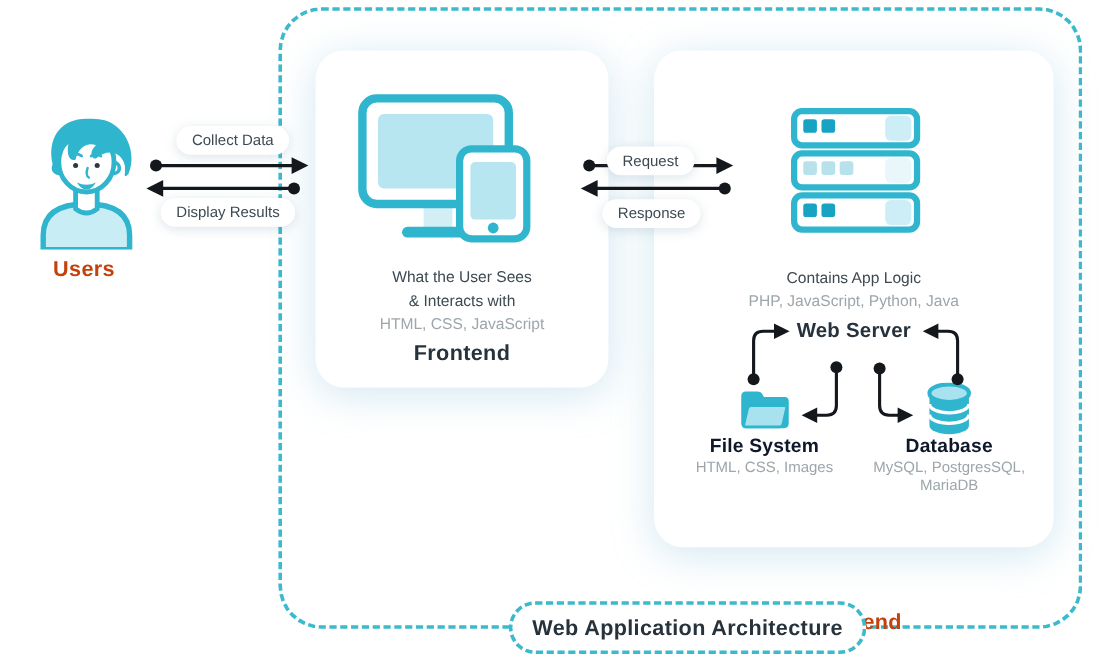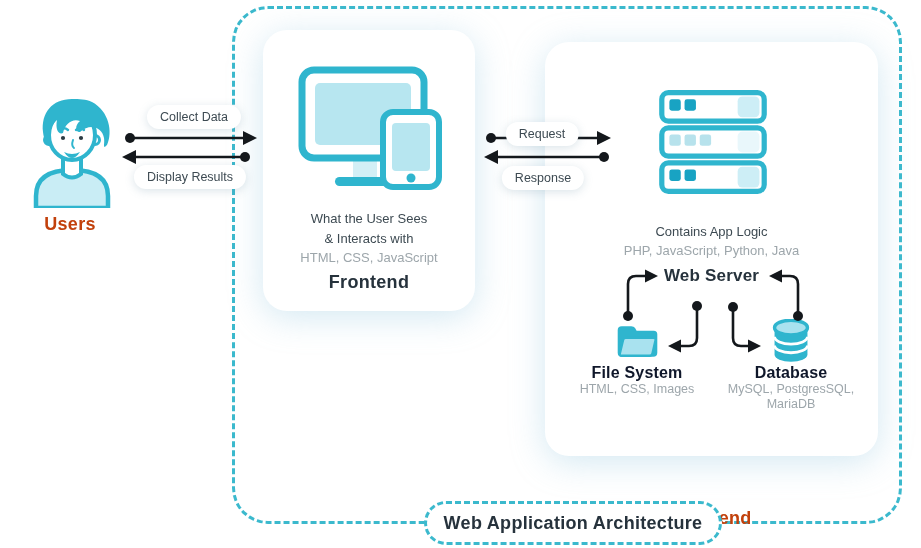--- a/index.html
+++ b/index.html
@@ -8,21 +8,21 @@
     font-family:"Liberation Sans","DejaVu Sans",sans-serif;color:#26323c;
   }
   .outer-dashed{
     position:absolute;left:232px;top:6px;width:664px;height:512px;
     border:3.5px dashed #3bb9cd;border-radius:36px;
   }
   .card{
     position:absolute;background:#fff;border-radius:24px;
     box-shadow:0 6px 34px rgba(140,195,220,.38);
   }
-  .card-frontend{left:263px;top:30px;width:212px;height:281px;}
+  .card-frontend{left:263px;top:42px;width:212px;height:281px;padding-left:32px;}
   .card-backend{left:545px;top:42px;width:333px;height:414px;}
   .arrows-svg{position:absolute;left:0;top:0;width:921px;height:548px;pointer-events:none;z-index:3;}
   .flow-pill{
     position:absolute;z-index:4;background:#fff;border-radius:14px;
     padding:5px 13px;font-size:12.5px;color:#3d4a52;white-space:nowrap;
     box-shadow:0 2px 10px rgba(90,130,155,.22);transform:translateX(-50%);
   }
   .big-label{
     position:absolute;transform:translateX(-50%);font-weight:bold;
     font-size:18px;color:#c2410c;letter-spacing:.3px;white-space:nowrap;z-index:2;

